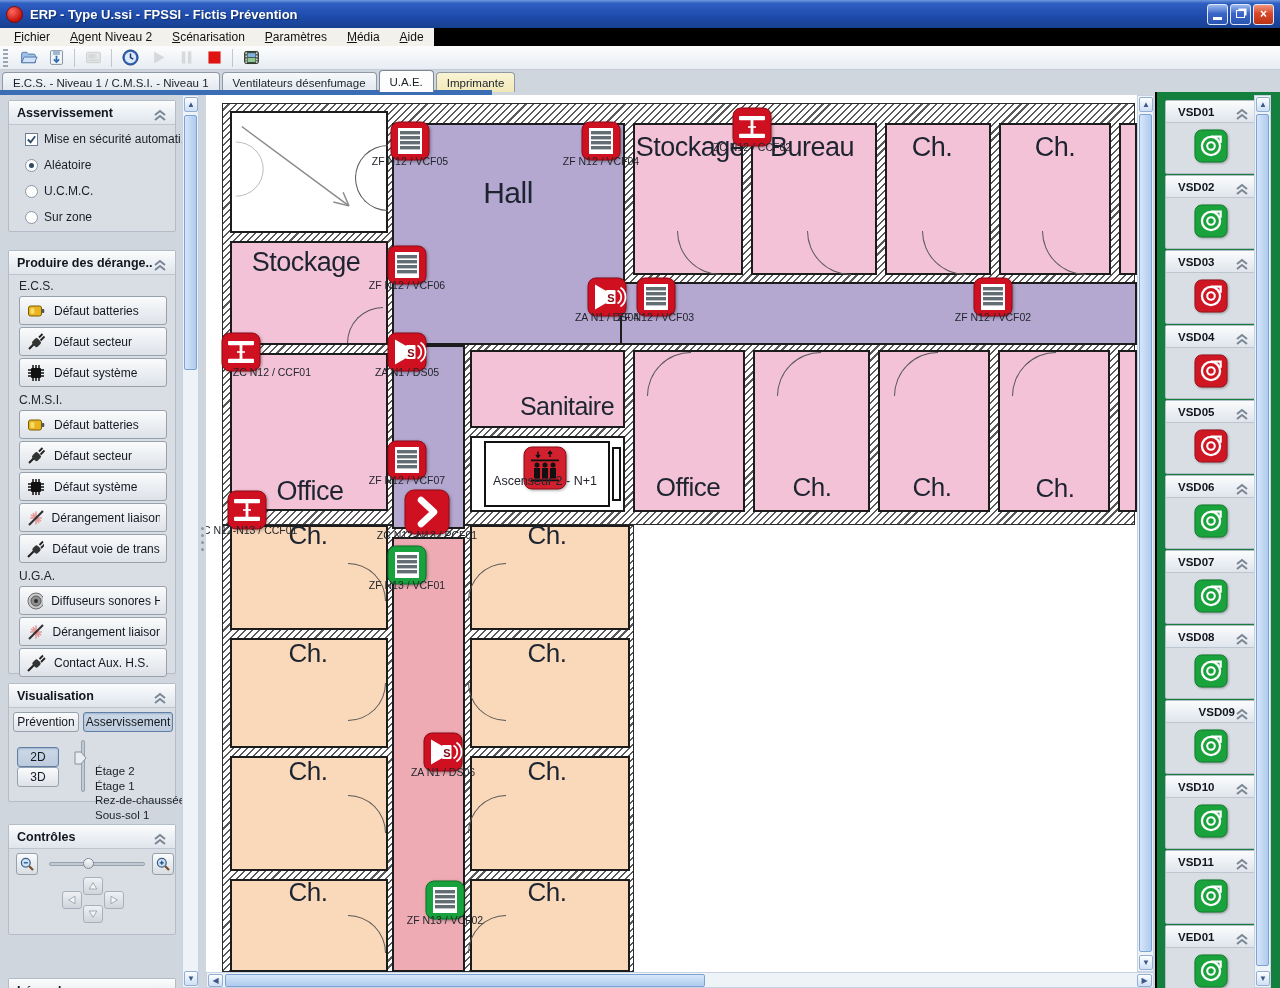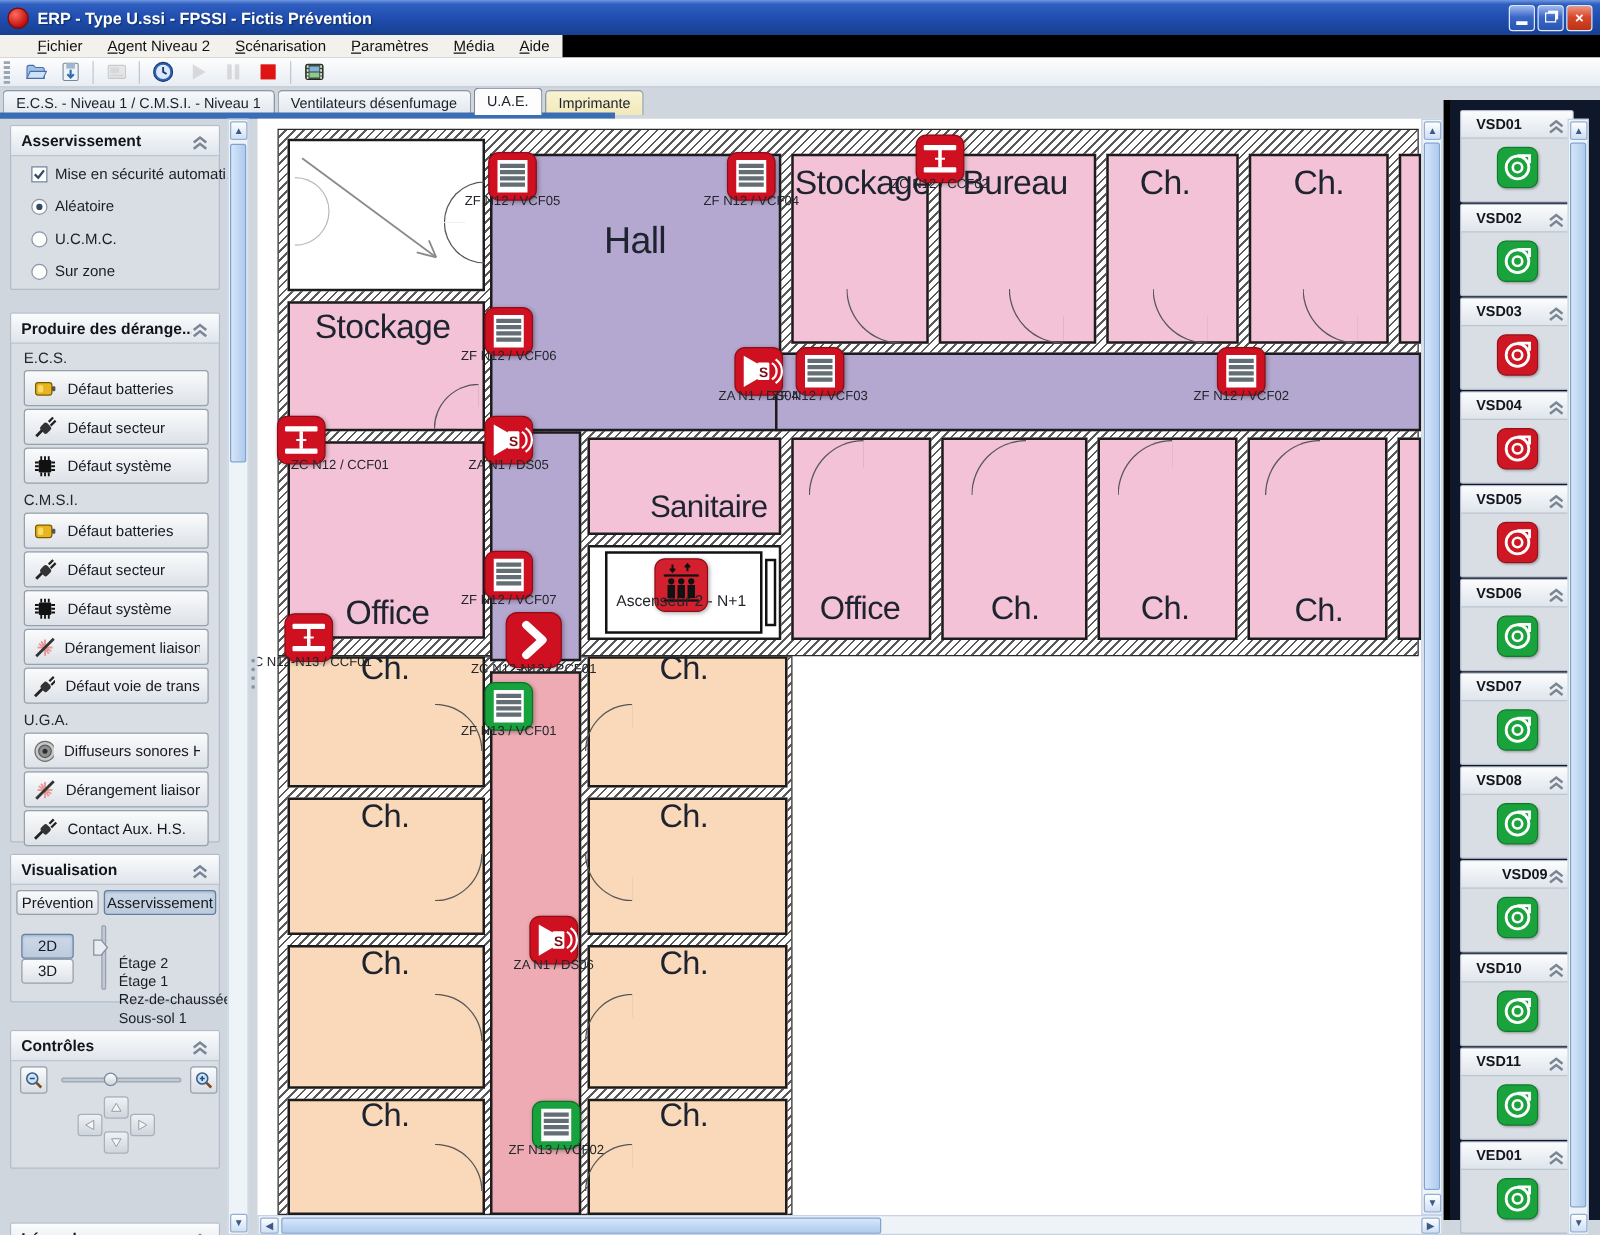--- a/index.html
+++ b/index.html
@@ -18,21 +18,21 @@
   .win-btns { display:flex; gap:2px; }
   .win-btn { width:21px; height:21px; border-radius:3px; border:1px solid #dfe8fa;
     display:flex; align-items:center; justify-content:center; color:#fff; font-size:12px; font-weight:bold;
     background:linear-gradient(180deg,#9db9ef,#3a67c8 45%,#2a55b0); cursor:pointer; }
   .win-btn.close { background:linear-gradient(180deg,#f0977e,#d9472a 45%,#b93414); }
   .win-btn .mini-bar { width:9px; height:3px; background:#fff; margin-top:9px; }
   .win-btn .restore-box { width:9px; height:8px; border:1.5px solid #fff; box-shadow:2px -2px 0 -0.5px #fff; }
 
   
   .menubar { position:absolute; left:0; top:28px; width:1280px; height:18px; background:#000; display:flex; }
-  .menu-items { background:#f2f1ec; height:18px; display:inline-flex; align-items:flex-end; padding-left:20px; }
+  .menu-items { background:#f2f1ec; height:18px; display:inline-flex; align-items:flex-end; padding-left:4px; }
   .menu-item { font-size:12px; color:#111; padding:0 10px; height:18px; line-height:18px; cursor:pointer; white-space:nowrap; }
   .menu-item u { text-decoration:underline; }
 
   
   .toolbar { position:absolute; left:0; top:46px; width:1280px; height:24px;
     background:linear-gradient(180deg,#fdfdfd,#e7edf4); border-bottom:1px solid #c6ccd4;
     display:flex; align-items:center; }
   .tb-grip { width:5px; height:18px; margin:0 6px 0 3px;
     background:repeating-linear-gradient(180deg,#9aa6b4 0 2px, transparent 2px 4px); }
   .tb-btn { width:24px; height:22px; margin:0 2px; display:flex; align-items:center; justify-content:center;
@@ -121,21 +121,21 @@
   .arc.tr { border-left:none;  border-bottom:none; border-top-right-radius:100%; }
   .arc.bl { border-right:none; border-top:none; border-bottom-left-radius:100%; }
   .arc.br { border-left:none;  border-top:none; border-bottom-right-radius:100%; }
   .room-label { position:absolute; transform:translate(-50%,-50%); color:#1d2430; letter-spacing:-0.5px; white-space:nowrap; z-index:4; }
   .device { position:absolute; z-index:6; cursor:pointer; }
   .device svg { display:block; filter:drop-shadow(1px 1.5px 1.5px rgba(0,0,0,.35)); }
   .dev-label { position:absolute; left:50%; transform:translateX(-50%); width:140px; text-align:center;
     font-size:10.5px; color:#22262c; white-space:nowrap; z-index:5; }
 
   
-  #right-panel { position:absolute; left:1155px; top:80px; width:125px; height:896px; background:#0f172a; border-left:5px solid #000000; }
+  #right-panel { position:absolute; left:1155px; top:92px; width:125px; height:896px; background:#15803d; border-left:2px solid #000000; }
   .rp-group { position:absolute; left:8px; width:91px; background:#d9dee5; border:1px solid #b3bcc7; border-radius:2px; }
   .rp-head { height:22px; background:linear-gradient(180deg,#fbfcfd,#dfe5ec); border-bottom:1px solid #bdc5cf;
     display:flex; align-items:center; padding:0 6px 0 12px; cursor:pointer; }
   .rp-title { font-size:11.5px; font-weight:bold; color:#12161c; flex:1; }
   .rp-body { height:50px; display:flex; align-items:center; justify-content:center; }
   .rp-body svg { width:34px; height:34px; filter:drop-shadow(1px 1px 1px rgba(0,0,0,.3)); cursor:pointer; }
 </style>
 </head>
 <body>
 

